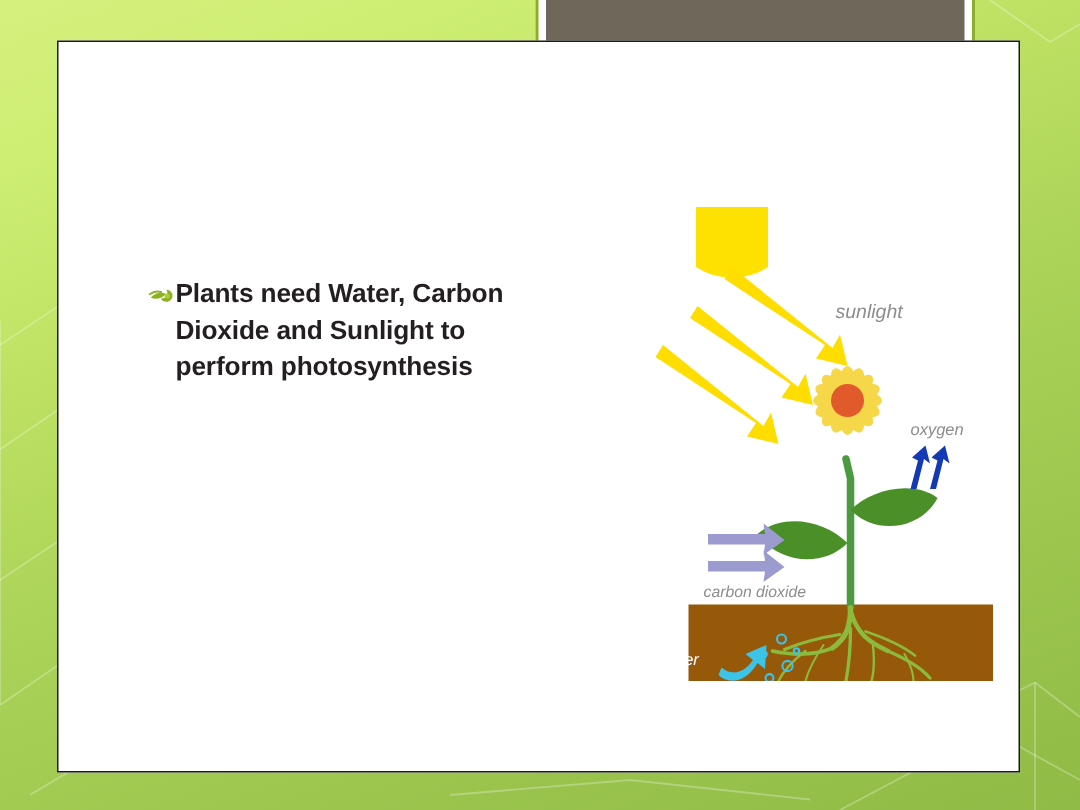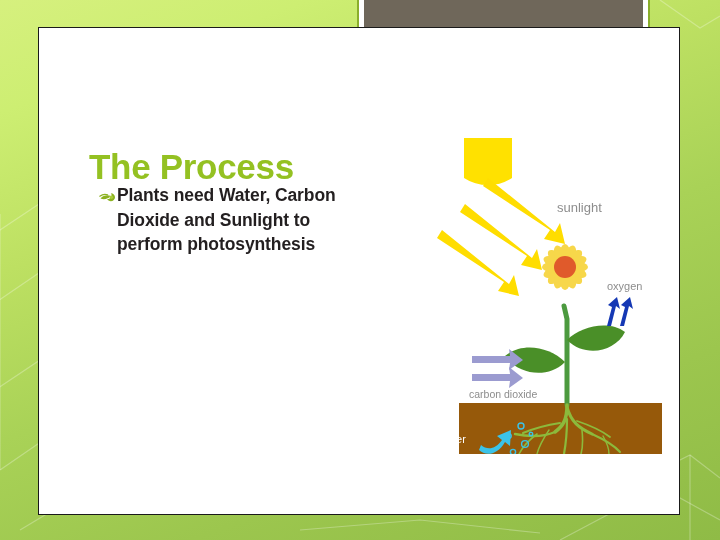--- a/index.html
+++ b/index.html
@@ -104,20 +104,21 @@
     font-weight: bold;
   }
 
   
   #photosynthesis-figure {
     position: absolute;
     left: 378px;
     top: 106px;
     width: 245px;
     height: 320px;
+    font-style: italic;
   }
   #photosynthesis-figure svg { display: block; }
 
   .diagram-label {
     font-family: "Liberation Sans", sans-serif;
     fill: #8d8d8d;
   }
   .diagram-label-water { fill: #ffffff; }
 </style>
 </head>
@@ -141,21 +142,20 @@
       <path d="M 300 530 L 420 520 L 540 533"></path>
       <path d="M 660 0 L 700 28 L 720 16"></path>
     </g>
   </svg>
 
   <div id="top-accent-frame"></div>
   <div id="top-accent-block"></div>
 
   <div id="slide-canvas">
 
-    <h1 id="slide-title">The Process</h1>
 
     <div id="bullet-list">
 
       <div class="bullet-row">
         <span class="bullet-glyph">
           <svg width="17" height="21" viewBox="0 0 17 21">
             <g fill="#8cb220">
               <path d="M1.5 13.5 C4 10.5, 8 9.5, 11.5 10.8 C9.5 13.8, 5 15.2, 1.5 13.5 Z"></path>
               <path d="M11.8 8.2 C14.2 8.2, 16 10, 16 12.2 C16 14.4, 14.2 16.2, 11.8 16.2
                        C10.2 16.2, 8.8 15.3, 8.2 14 C9.8 14.2, 11.4 13.4, 12.2 12

